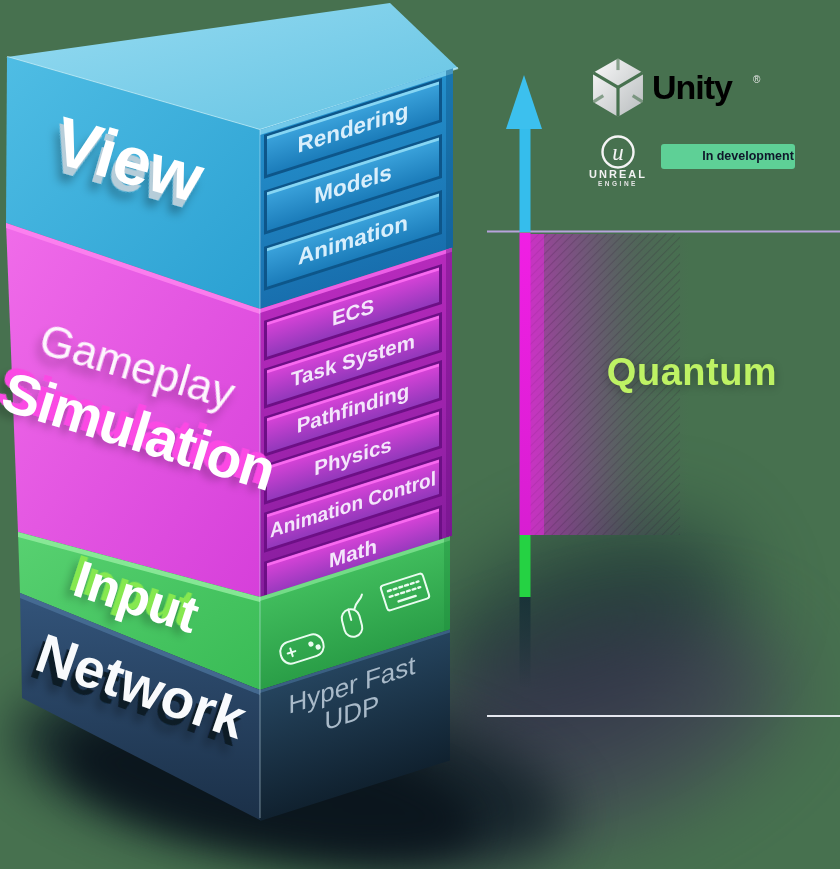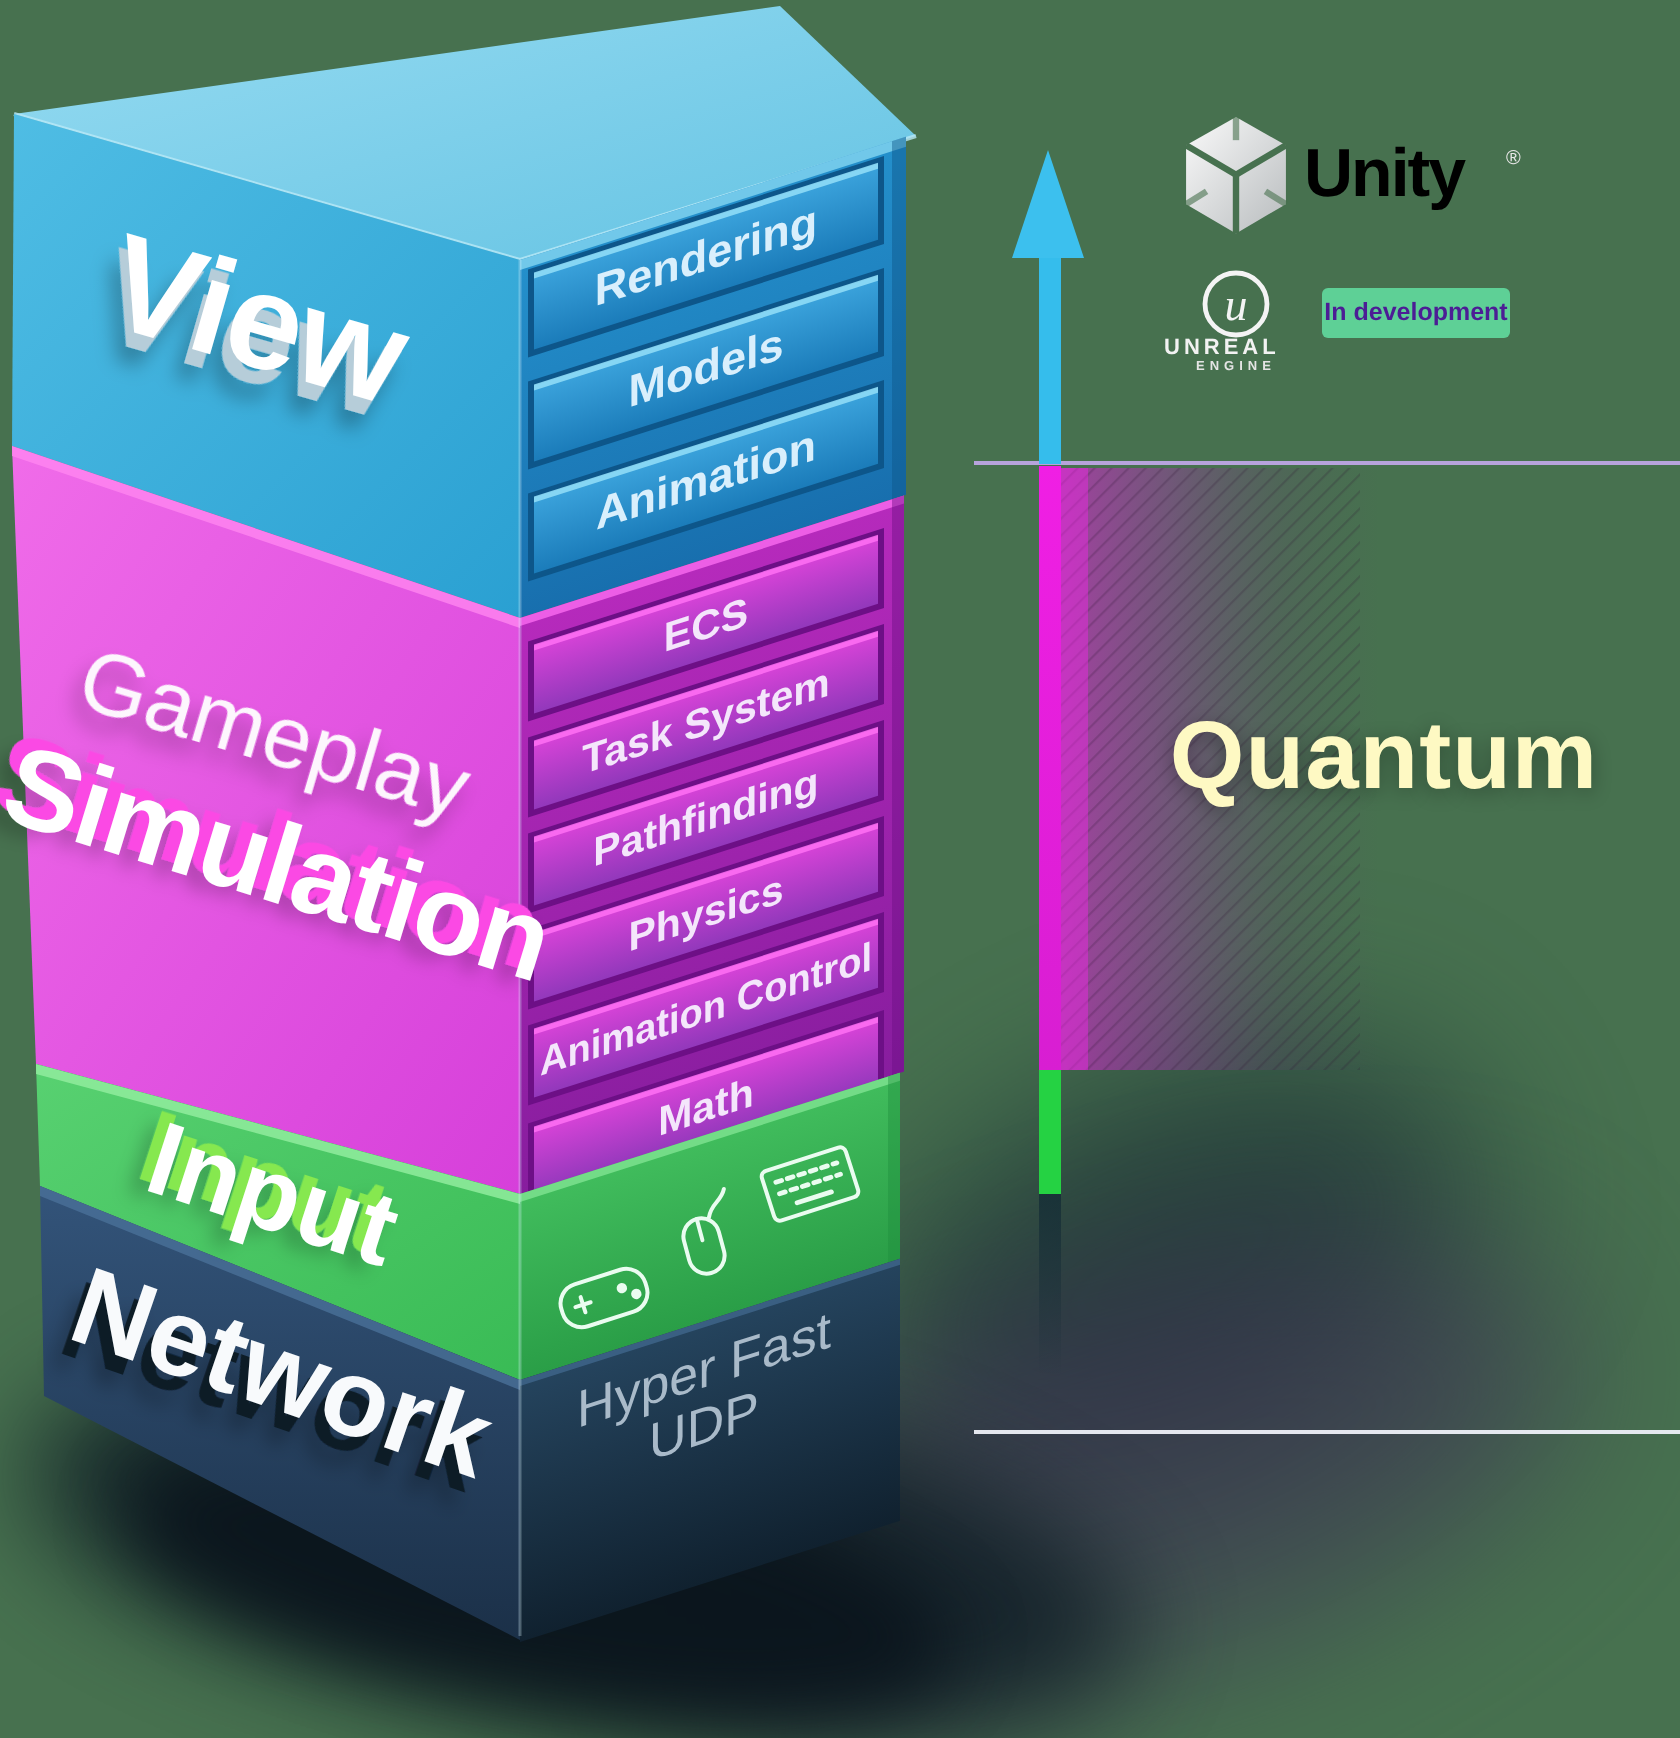--- a/index.html
+++ b/index.html
@@ -5,30 +5,30 @@
   html,body{margin:0;padding:0;}
   .scene{position:relative;width:840px;height:869px;overflow:hidden;
          background:#47714f;font-family:"Liberation Sans",sans-serif;}
   .shadow{position:absolute;border-radius:50%;pointer-events:none;}
   .sh1{left:10px;top:690px;width:560px;height:170px;background:#101e26;opacity:.85;filter:blur(26px);transform:rotate(9deg);}
   .sh2{left:330px;top:640px;width:470px;height:200px;background:#3c2d54;opacity:.55;filter:blur(40px);transform:rotate(-18deg);}
   .sh3{left:420px;top:540px;width:330px;height:190px;background:#1d3136;opacity:.72;filter:blur(42px);transform:rotate(-24deg);}
   .sh4{left:60px;top:730px;width:420px;height:120px;background:#0a141c;opacity:.9;filter:blur(18px);transform:rotate(10deg);}
   svg.tower{position:absolute;left:0;top:0;z-index:2;}
   .overlay{position:absolute;z-index:3;}
-  .band-label{width:240px;text-align:center;font-size:48px;font-weight:bold;color:#fef9c3;
+  .band-label{width:240px;text-align:center;font-size:38px;font-weight:bold;color:#bef264;
               letter-spacing:.5px;text-shadow:0 2px 10px rgba(0,0,0,.3);}
   #quantum-label{left:572px;top:351px;}
   #realtime-label{left:567px;top:594px;}
   #unity-wordmark{left:652px;top:68px;font-size:34px;font-weight:bold;color:#000000;letter-spacing:-1px;}
   #unity-tm{left:753px;top:74px;font-size:10px;color:#e8e8e8;}
-  #unreal-name{left:582px;top:168px;width:72px;font-size:11px;font-weight:bold;letter-spacing:2px;color:#f2f2f2;}
+  #unreal-name{left:582px;top:168px;width:72px;text-align:center;font-size:11px;font-weight:bold;letter-spacing:2px;color:#f2f2f2;}
   #unreal-sub{left:582px;top:180px;width:72px;text-align:center;font-size:6.5px;font-weight:bold;letter-spacing:2.5px;color:#e4e4e4;}
   #dev-badge{left:661px;top:144px;width:94px;height:25px;line-height:25px;text-align:center;
-             background:#5ed096;color:#4c1d95;font-size:12.5px;font-weight:700;border-radius:3px;}
+             background:#5ed096;color:#0f172a;font-size:12.5px;font-weight:700;border-radius:3px;padding-left:40px;}
   .slat-text{font-weight:bold;}
 </style>
 </head>
 <body>
 
 <div class="scene">
 
   <div class="shadow sh3"></div>
   <div class="shadow sh2"></div>
   <div class="shadow sh1"></div>

